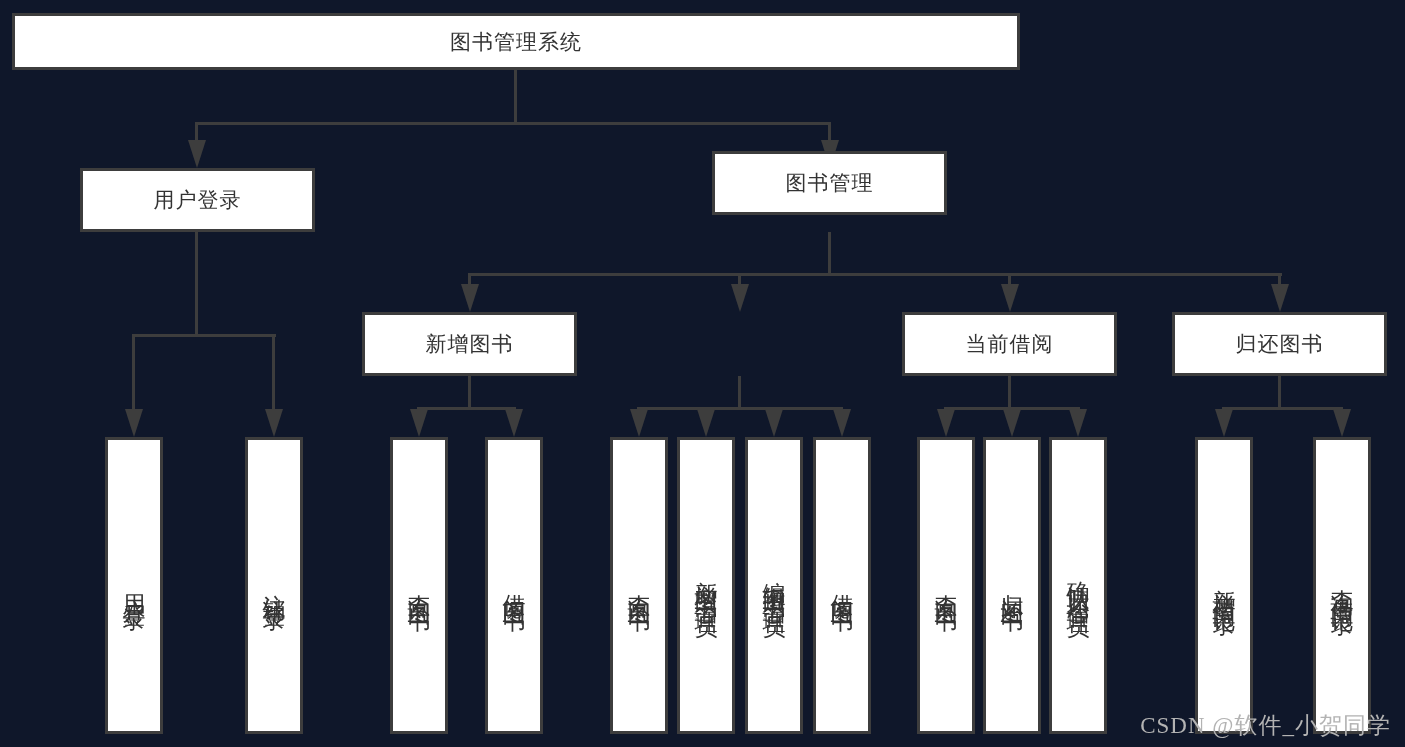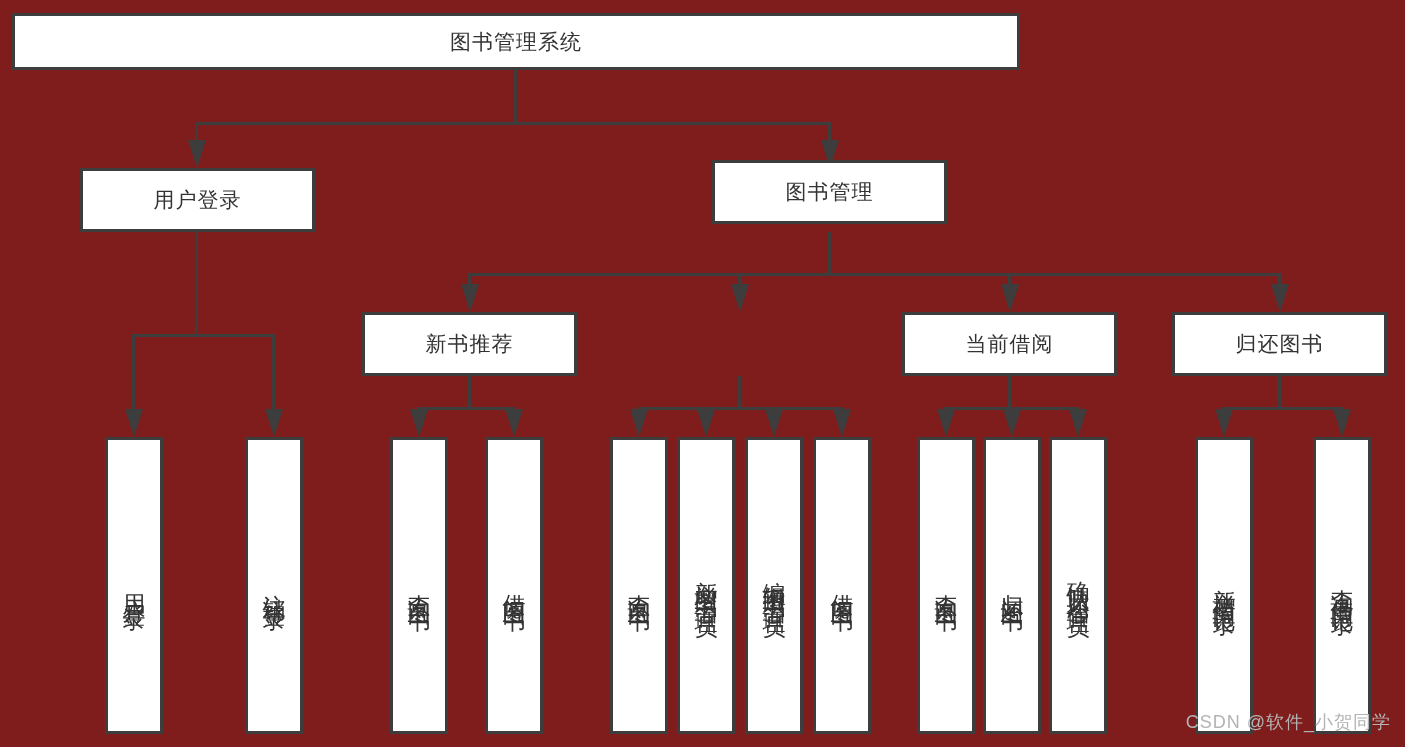--- a/index.html
+++ b/index.html
@@ -1,38 +1,38 @@
 <!DOCTYPE html>
 <html><head>
 <meta charset="utf-8">
 <style>
   html,body{margin:0;padding:0;background:#fff;}
   #canvas{
-    position:relative;width:1405px;height:747px;background:#7f1d1d;
-    font-family:Liberation Sans, sans-serif;overflow:hidden;
+    position:relative;width:1405px;height:747px;background:#0f172a;
+    font-family:Liberation Serif, serif;overflow:hidden;
   }
   .box{
     position:absolute;box-sizing:border-box;border:3px solid #3d3d3d;background:#ffffff;
     display:flex;align-items:center;justify-content:center;
     color:#333333;font-size:21px;letter-spacing:1px;z-index:2;
   }
   .vbox span{
     writing-mode:vertical-rl;text-orientation:mixed;
     font-size:23px;line-height:1;letter-spacing:5px;color:#333333;
   }
   .vline{position:absolute;width:3px;background:#3d3d3d;z-index:1;}
   .hline{position:absolute;height:3px;background:#3d3d3d;z-index:1;}
   .ah{
     position:absolute;width:0;height:0;z-index:1;
     border-left:9px solid transparent;border-right:9px solid transparent;
     border-top:28px solid #3d3d3d;
   }
   .watermark{
     position:absolute;right:14px;top:710px;z-index:5;
-    font-size:18px;color:#b3b3b3;letter-spacing:1px;white-space:nowrap;
+    font-size:23px;color:#b3b3b3;letter-spacing:1px;white-space:nowrap;
   }
 </style>
 </head>
 <body>
 
 <div id="canvas">
 
   <div class="box" style="left:12px;top:13px;width:1008px;height:57px;">
     <span>图书管理系统</span>
   </div>
@@ -40,21 +40,21 @@
   <div class="vline" style="left:514px;top:70px;height:52px;"></div>
   <div class="hline" style="left:196px;top:122px;width:635px;"></div>
   <div class="vline" style="left:195px;top:122px;height:22px;"></div>
   <div class="ah" style="left:188px;top:140px;"></div>
   <div class="vline" style="left:828px;top:122px;height:22px;"></div>
   <div class="ah" style="left:821px;top:140px;"></div>
 
   <div class="box" style="left:80px;top:168px;width:235px;height:64px;">
     <span>用户登录</span>
   </div>
-  <div class="box" style="left:712px;top:160px;width:235px;height:64px;">
+  <div class="box" style="left:712px;top:151px;width:235px;height:64px;">
     <span>图书管理</span>
   </div>
 
   <div class="vline" style="left:195px;top:232px;height:102px;"></div>
   <div class="hline" style="left:132px;top:334px;width:144px;"></div>
   <div class="vline" style="left:132px;top:334px;height:78px;"></div>
   <div class="ah" style="left:125px;top:409px;"></div>
   <div class="vline" style="left:272px;top:334px;height:78px;"></div>
   <div class="ah" style="left:265px;top:409px;"></div>
 
@@ -63,21 +63,21 @@
   <div class="vline" style="left:468px;top:273px;height:15px;"></div>
   <div class="ah" style="left:461px;top:284px;"></div>
   <div class="vline" style="left:738px;top:273px;height:15px;"></div>
   <div class="ah" style="left:731px;top:284px;"></div>
   <div class="vline" style="left:1008px;top:273px;height:15px;"></div>
   <div class="ah" style="left:1001px;top:284px;"></div>
   <div class="vline" style="left:1278px;top:273px;height:15px;"></div>
   <div class="ah" style="left:1271px;top:284px;"></div>
 
   <div class="box" style="left:362px;top:312px;width:215px;height:64px;">
-    <span>新书推荐</span>
+    <span>新增图书</span>
   </div>
   <div class="box" style="left:902px;top:312px;width:215px;height:64px;">
     <span>当前借阅</span>
   </div>
   <div class="box" style="left:1172px;top:312px;width:215px;height:64px;">
     <span>归还图书</span>
   </div>
 
   <div class="vline" style="left:468px;top:376px;height:31px;"></div>
   <div class="hline" style="left:417px;top:407px;width:99px;"></div>

